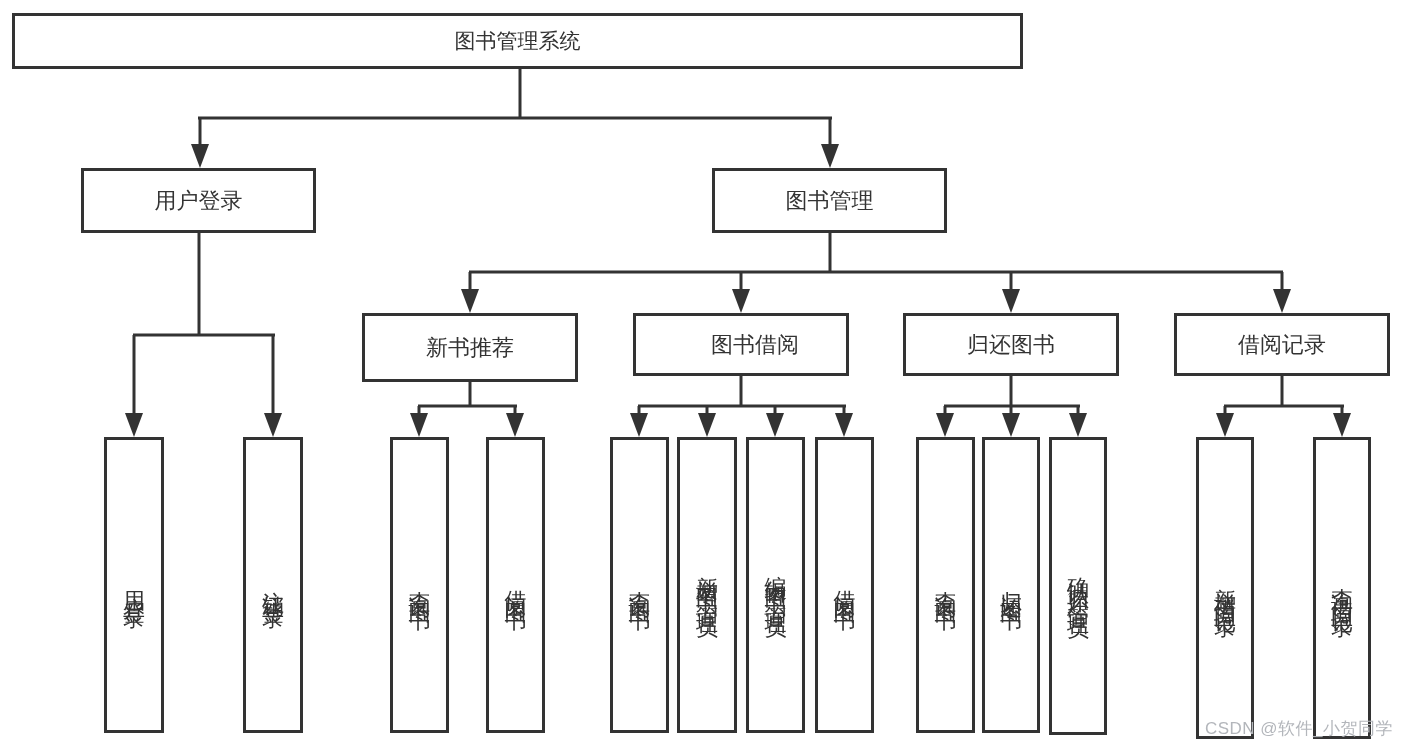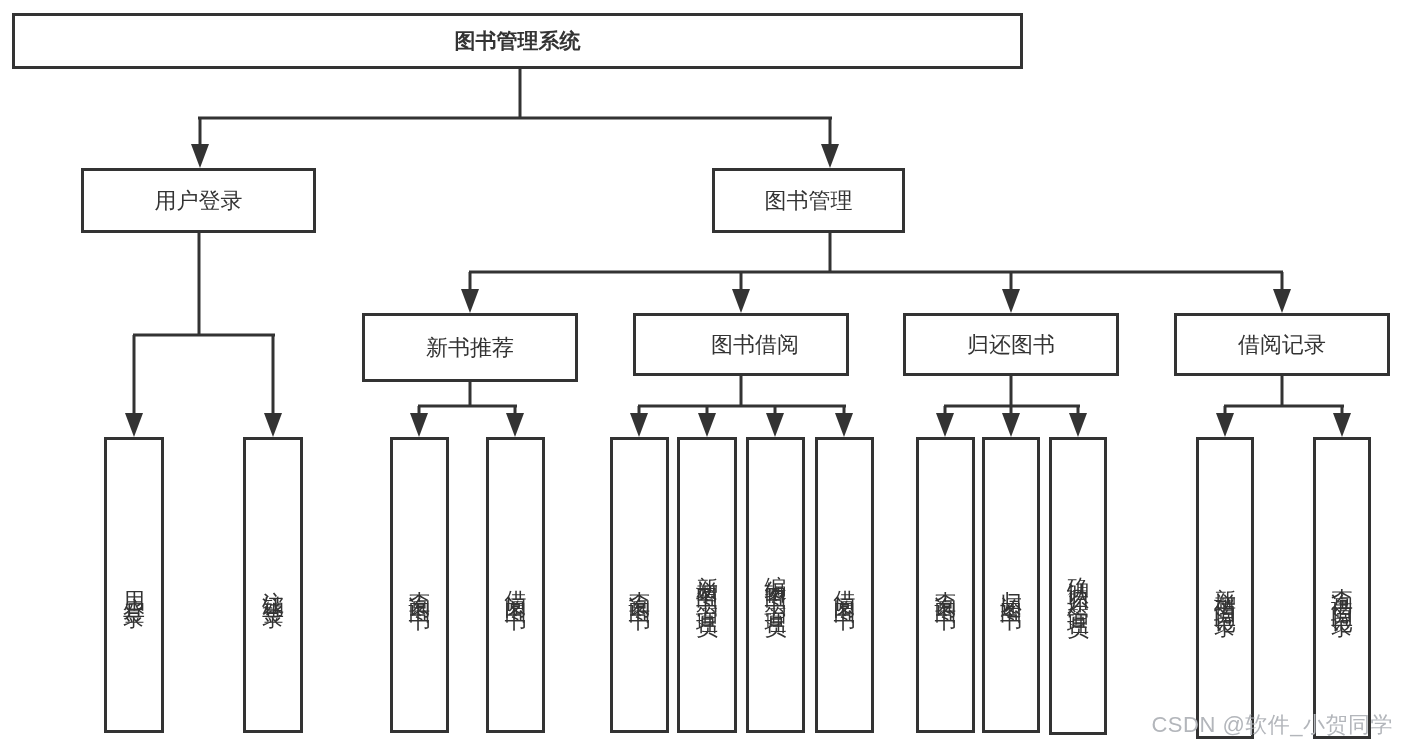--- a/index.html
+++ b/index.html
@@ -13,34 +13,34 @@
   .wires{position:absolute;left:0;top:0;width:1405px;height:747px;}
   .box{
     position:absolute;
     box-sizing:border-box;
     border:3px solid #333333;
     background:#ffffff;
     display:flex;align-items:center;justify-content:center;
     color:#333333;
   }
   .h-label{font-size:22px;color:#333333;white-space:nowrap;}
-  .root-label{font-size:21px;font-weight:bold;}
+  .root-label{font-size:21px;}
   .v-label{
     writing-mode:vertical-rl;
     text-orientation:mixed;
     font-size:22px;
     letter-spacing:6px;
     line-height:1;
     color:#333333;
     white-space:nowrap;
   }
   .watermark{
     position:absolute;
     right:12px;bottom:7px;
-    font-size:22px;
+    font-size:17px;
     color:#b3b6bb;
     letter-spacing:0.5px;
     white-space:nowrap;
   }
 </style>
 </head>
 <body>
 
 <div class="canvas">
 
@@ -120,21 +120,21 @@
     </g>
   </svg>
 
   <div class="box" style="left:12px;top:13px;width:1011px;height:56px;">
     <span class="h-label root-label">图书管理系统</span>
   </div>
 
   <div class="box" style="left:81px;top:168px;width:235px;height:65px;">
     <span class="h-label">用户登录</span>
   </div>
-  <div class="box" style="left:712px;top:168px;width:193px;height:65px;">
+  <div class="box" style="left:712px;top:168px;width:235px;height:65px;">
     <span class="h-label">图书管理</span>
   </div>
 
   <div class="box" style="left:362px;top:313px;width:216px;height:69px;">
     <span class="h-label">新书推荐</span>
   </div>
   <div class="box" style="left:633px;top:313px;width:216px;height:63px;padding-left:28px;">
     <span class="h-label">图书借阅</span>
   </div>
   <div class="box" style="left:903px;top:313px;width:216px;height:63px;">

